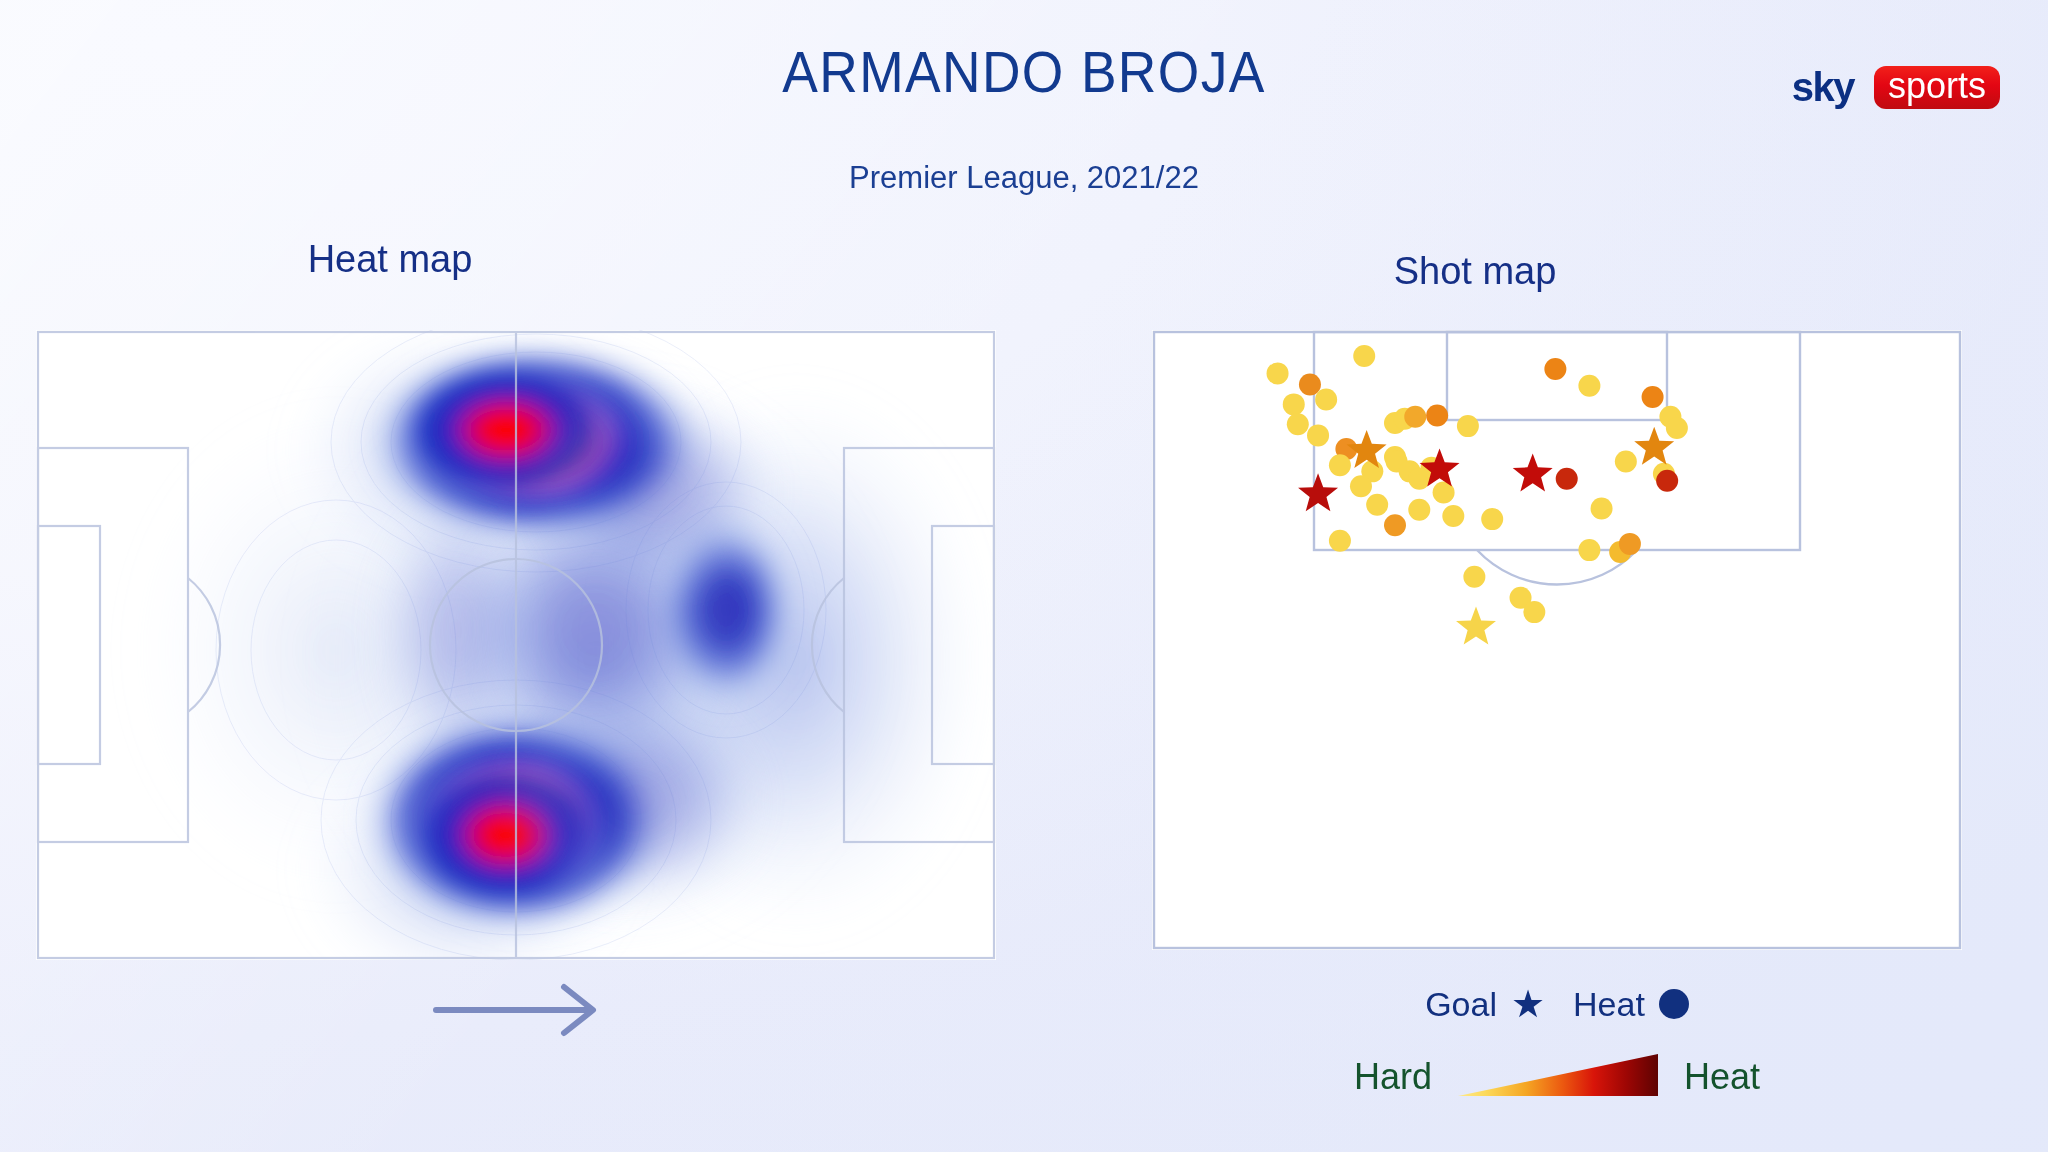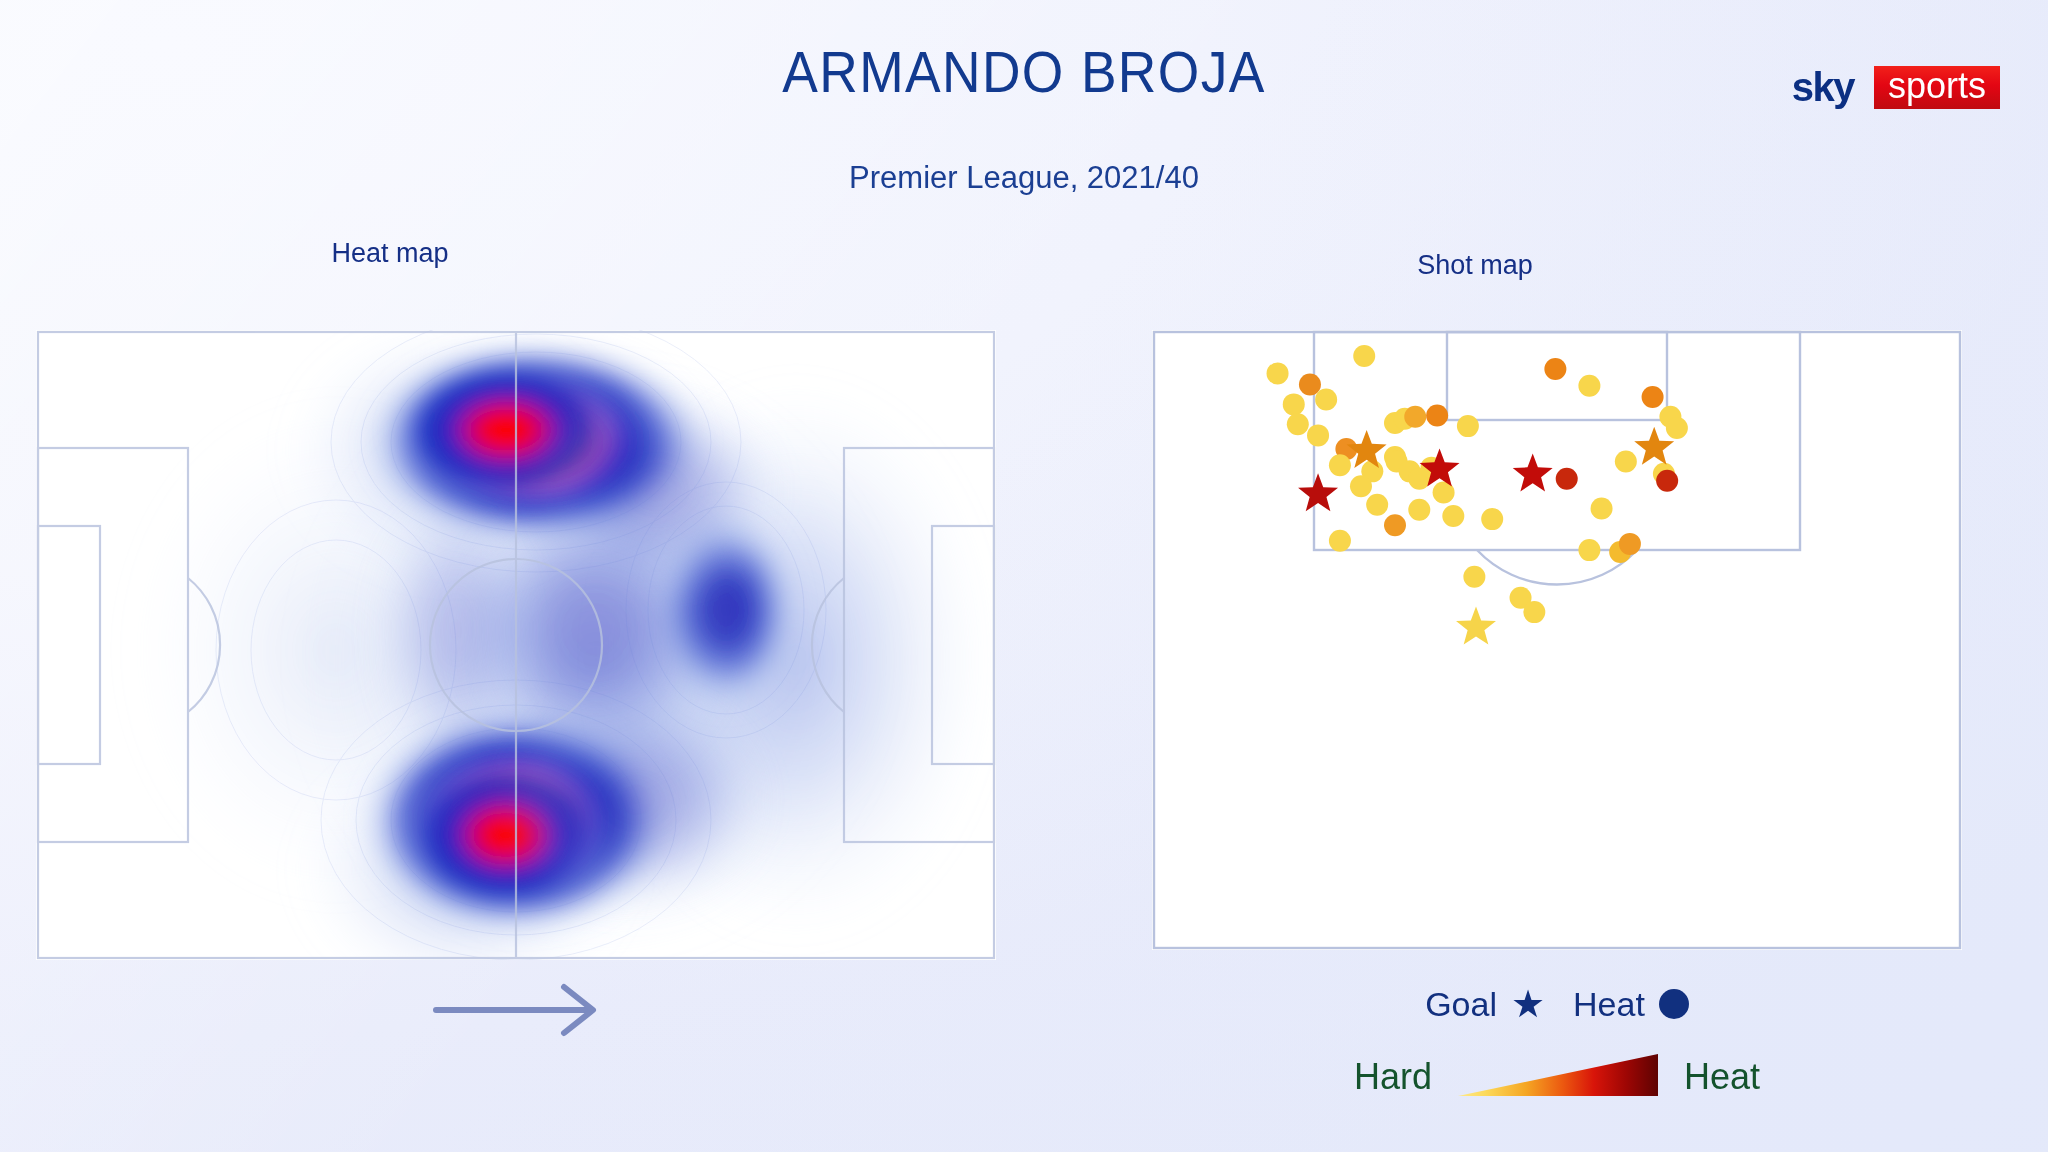--- a/index.html
+++ b/index.html
@@ -43,27 +43,27 @@
   
   .logo { position:absolute; right:48px; top:64px; display:flex; align-items:center; height:46px; }
   .logo-sky {
     font-size:40px; font-weight:bold; color:#0b2f82;
     letter-spacing:-1.5px; line-height:1; padding-right:20px;
     font-family:"Liberation Sans", sans-serif;
   }
   .logo-sports {
     background:linear-gradient(180deg,#f2201a 0%,#e30613 45%,#c00a10 100%);
     color:#fff; font-size:36px; font-weight:500;
-    padding:2px 14px 5px 14px; border-radius:0; line-height:1;
+    padding:2px 14px 5px 14px; border-radius:12px; line-height:1;
     letter-spacing:0px;
   }
 
   
   .panel-head {
-    position:absolute; font-size:27px; color:#152f86; text-align:center; width:420px;
+    position:absolute; font-size:38px; color:#152f86; text-align:center; width:420px;
   }
   #heat-head { left:180px; top:238px; }
   #shot-head { left:1265px; top:238px;margin-top:12px; }
 
   
   .heat-wrap { position:absolute; left:36px; top:330px; width:960px; height:630px; }
   .pitch-bg { position:absolute; inset:0; background:#ffffff; }
   .heat-canvas { position:absolute; inset:0; }
   .arrow-wrap { position:absolute; left:36px; top:975px; width:960px; height:70px; }
 
@@ -88,21 +88,21 @@
   }
   .grad-tri { width:200px; height:46px; }
 </style>
 </head>
 <body>
 
 <div class="bg-wash"></div>
 <div class="bg-wash2"></div>
 
 <div class="title">ARMANDO BROJA</div>
-<div class="subtitle">Premier League, 2021/40</div>
+<div class="subtitle">Premier League, 2021/22</div>
 
 <div class="logo">
   <span class="logo-sky">sky</span>
   <span class="logo-sports">sports</span>
 </div>
 
 <div class="panel-head" id="heat-head">Heat map</div>
 <div class="panel-head" id="shot-head">Shot map</div>
 
 <div class="heat-wrap">

